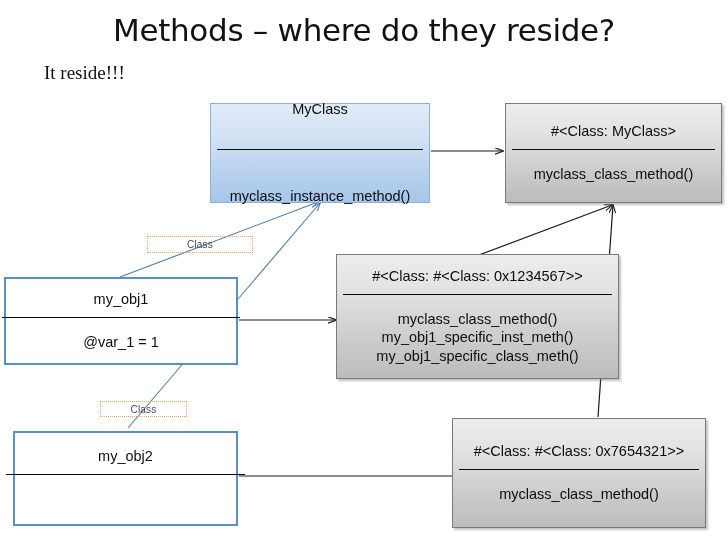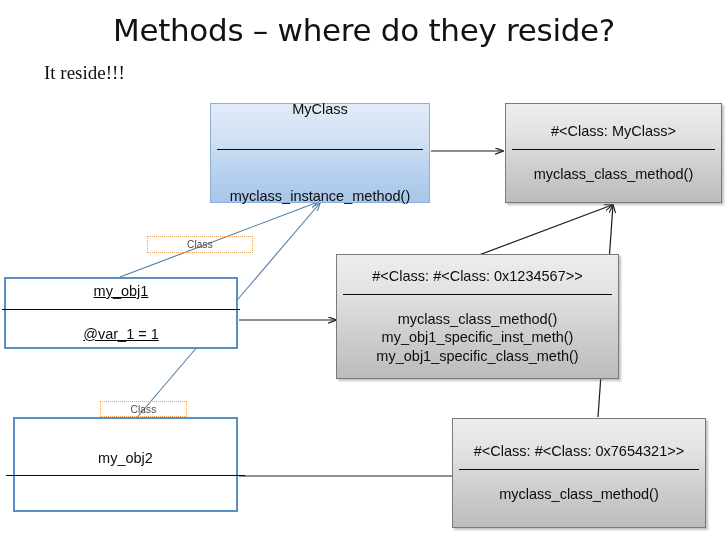--- a/index.html
+++ b/index.html
@@ -176,29 +176,29 @@
   </div>
 
   <div class="umlbox box-gray" style="left:452px; top:418px; width:254px; height:110px;">
     <div class="bx-title">#&lt;Class: #&lt;Class: 0x7654321&gt;&gt;</div>
     <div class="bx-sep"></div>
     <div class="bx-body">
       <div>myclass_class_method()</div>
     </div>
   </div>
 
-  <div class="umlbox box-white" style="left:4px; top:277px; width:234px; height:72px;text-decoration:underline;">
+  <div class="umlbox box-white" style="left:4px; top:277px; width:234px; height:88px;">
     <div class="bx-title">my_obj1</div>
     <div class="bx-sep" style="margin-left:-4px; margin-right:-4px;"></div>
     <div class="bx-body">
       <div>@var_1 = 1</div>
     </div>
   </div>
 
-  <div class="umlbox box-white" style="left:13px; top:417px; width:225px; height:95px;justify-content:flex-end;">
+  <div class="umlbox box-white" style="left:13px; top:431px; width:225px; height:95px;">
     <div class="bx-title">my_obj2</div>
     <div class="bx-sep" style="margin-left:-9px; margin-right:-9px;"></div>
     <div class="bx-body">
       <div>&nbsp;</div>
     </div>
   </div>
 
   <div class="class-tag" style="left:147px; top:236px; width:106px; height:17px;">
     <span>Class</span>
   </div>

